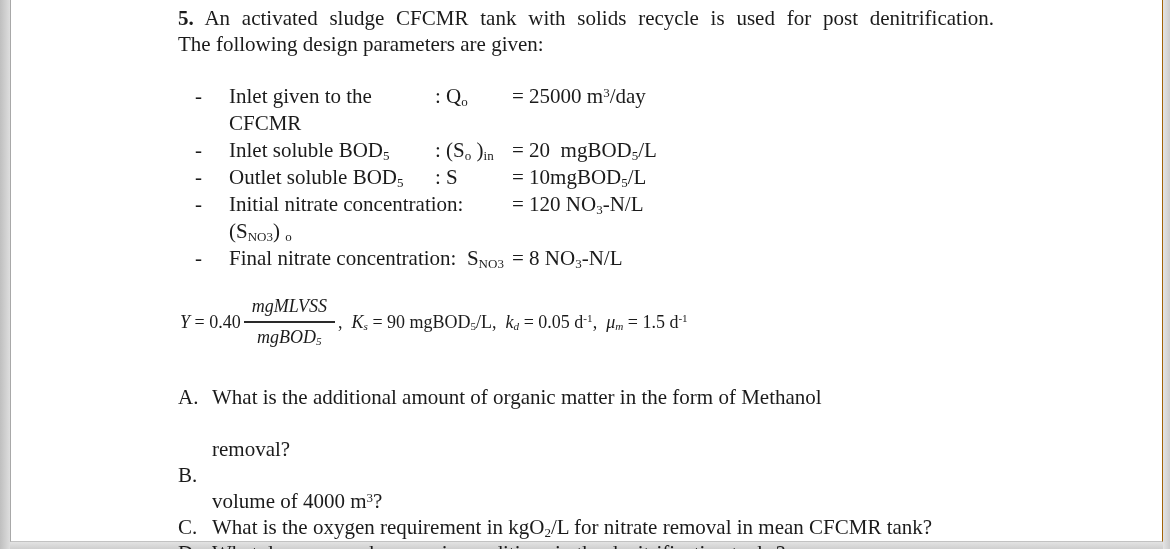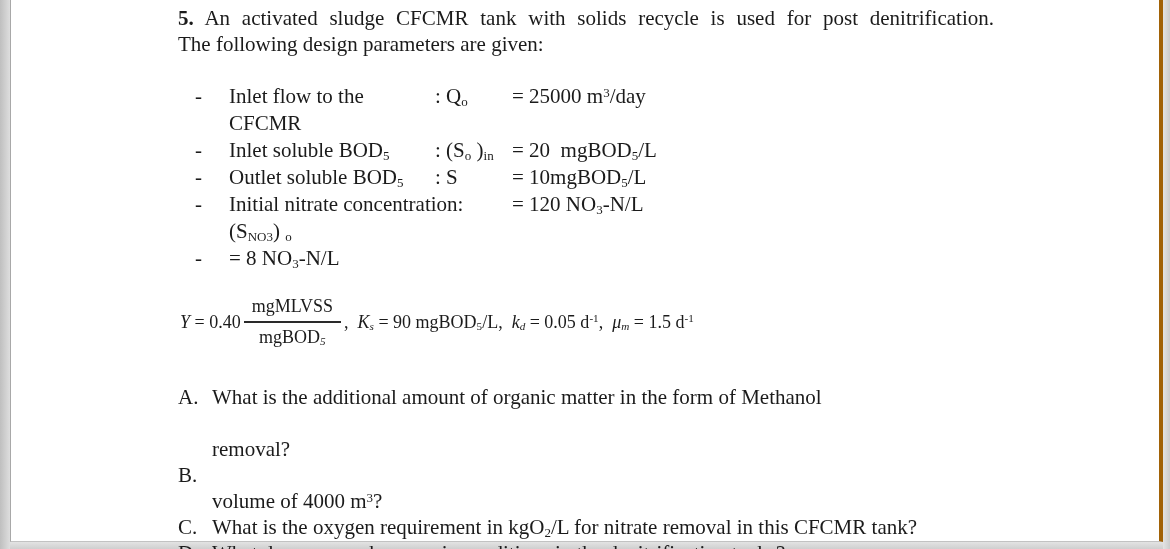--- a/index.html
+++ b/index.html
@@ -9,21 +9,21 @@
     font-family:"Liberation Serif","DejaVu Serif",serif;
     color:#1b1b1b;
   }
   .edge{position:absolute;z-index:0;}
   .edge-bottom{left:0;bottom:0;width:1170px;height:8px;background:linear-gradient(180deg,#e6e6e6,#cfcfcf);}
   .edge-left{left:0;top:0;width:10px;height:549px;background:linear-gradient(90deg,#bfbfbf,#dedede);}
   .edge-right{right:0;top:0;width:7px;height:549px;background:linear-gradient(90deg,#e3e3e3,#cccccc);}
   .page{
     position:absolute;z-index:1;left:10px;top:0;width:1153px;height:542px;
     background:#ffffff;
-    border-left:1px solid #a8a8a8;border-right:4px solid #a16207;border-bottom:1px solid #c2c2c2;
+    border-left:1px solid #a8a8a8;border-right:1px solid #a16207;border-bottom:1px solid #c2c2c2;
     box-sizing:border-box;
   }
   .content{margin-left:167px;padding-top:5px;width:816px;font-size:21px;}
   
   .title{line-height:26px;}
   .t1{display:block;text-align:justify;text-align-last:justify;}
   .t2{display:block;}
   
   .params{margin-top:26px;margin-left:17px;line-height:27px;}
   .p-row{display:grid;grid-template-columns:34px 206px 77px auto;white-space:pre-wrap;}
@@ -52,21 +52,21 @@
   <div class="content">
 
     <div class="title">
       <span class="t1"><span style="font-weight: 700;">5.</span><span> An activated sludge CFCMR tank with solids recycle is used for post denitrification.</span></span>
       <span class="t2">The following design parameters are given:</span>
     </div>
 
     <div class="params">
       <div class="p-row">
         <span>-</span>
-        <span><span>Inlet flow to the CFCMR</span></span>
+        <span><span>Inlet given to the CFCMR</span></span>
         <span><span>: Q</span><sub>o</sub></span>
         <span><span>= 25000 m</span><sup>3</sup><span>/day</span></span>
       </div>
       <div class="p-row">
         <span>-</span>
         <span><span>Inlet soluble BOD</span><sub>5</sub></span>
         <span><span>: (S</span><sub>o</sub><span> )</span><sub>in</sub></span>
         <span><span>= 20  mgBOD</span><sub>5</sub><span>/L</span></span>
       </div>
       <div class="p-row">
@@ -75,45 +75,46 @@
         <span><span>: S</span></span>
         <span><span>= 10mgBOD</span><sub>5</sub><span>/L</span></span>
       </div>
       <div class="p-row">
         <span>-</span>
         <span class="p-merged"><span>Initial nitrate concentration: (S</span><sub>NO3</sub><span>) </span><sub>o</sub></span>
         <span><span>= 120 NO</span><sub>3</sub><span>-N/L</span></span>
       </div>
       <div class="p-row">
         <span>-</span>
+        <span class="p-merged"><span>Final nitrate concentration:  S</span><sub>NO3</sub></span>
         <span><span>= 8 NO</span><sub>3</sub><span>-N/L</span></span>
       </div>
     </div>
 
     <div class="equation">
       <span><span style="font-style: italic;">Y</span><span> = 0.40</span></span>
       <span class="frac">
-        <span class="num"><span style="">mgMLVSS</span></span>
-        <span class="den"><span style="">mgBOD</span><sub style="font-style: italic;">5</sub></span>
+        <span class="num"><span style="font-style: italic;">mgMLVSS</span></span>
+        <span class="den"><span style="font-style: italic;">mgBOD</span><sub style="font-style: italic;">5</sub></span>
       </span>
       <span><span>,  </span><span style="font-style: italic;">K</span><sub style="font-style: italic;">s</sub><span> = 90 mgBOD</span><sub>5</sub><span>/L,  </span><span style="font-style: italic;">k</span><sub style="font-style: italic;">d</sub><span> = 0.05 d</span><sup>-1</sup><span>,  </span><span style="font-style: italic;">μ</span><sub style="font-style: italic;">m</sub><span> = 1.5 d</span><sup>-1</sup></span>
     </div>
 
     <div class="questions">
       <div class="q-item">
         <span>A.</span>
         <span class="q-text"><span>What is the additional amount of organic matter in the form of Methanol</span><br><br><span>removal?</span></span>
       </div>
       <div class="q-item">
         <span>B.</span>
         <span class="q-text"><br><span>volume of 4000 m</span><sup>3</sup><span>?</span></span>
       </div>
       <div class="q-item">
         <span>C.</span>
-        <span class="q-text"><span>What is the oxygen requirement in kgO</span><sub>2</sub><span>/L for nitrate removal in this CFCMR tank?</span></span>
+        <span class="q-text"><span>What is the oxygen requirement in kgO</span><sub>2</sub><span>/L for nitrate removal in mean CFCMR tank?</span></span>
       </div>
       <div class="q-item">
         <span>D.</span>
         <span class="q-text"><span>What do we mean by  anoxic conditions in the denitrification tanks?</span></span>
       </div>
     </div>
 
   </div>
 </div>
 

